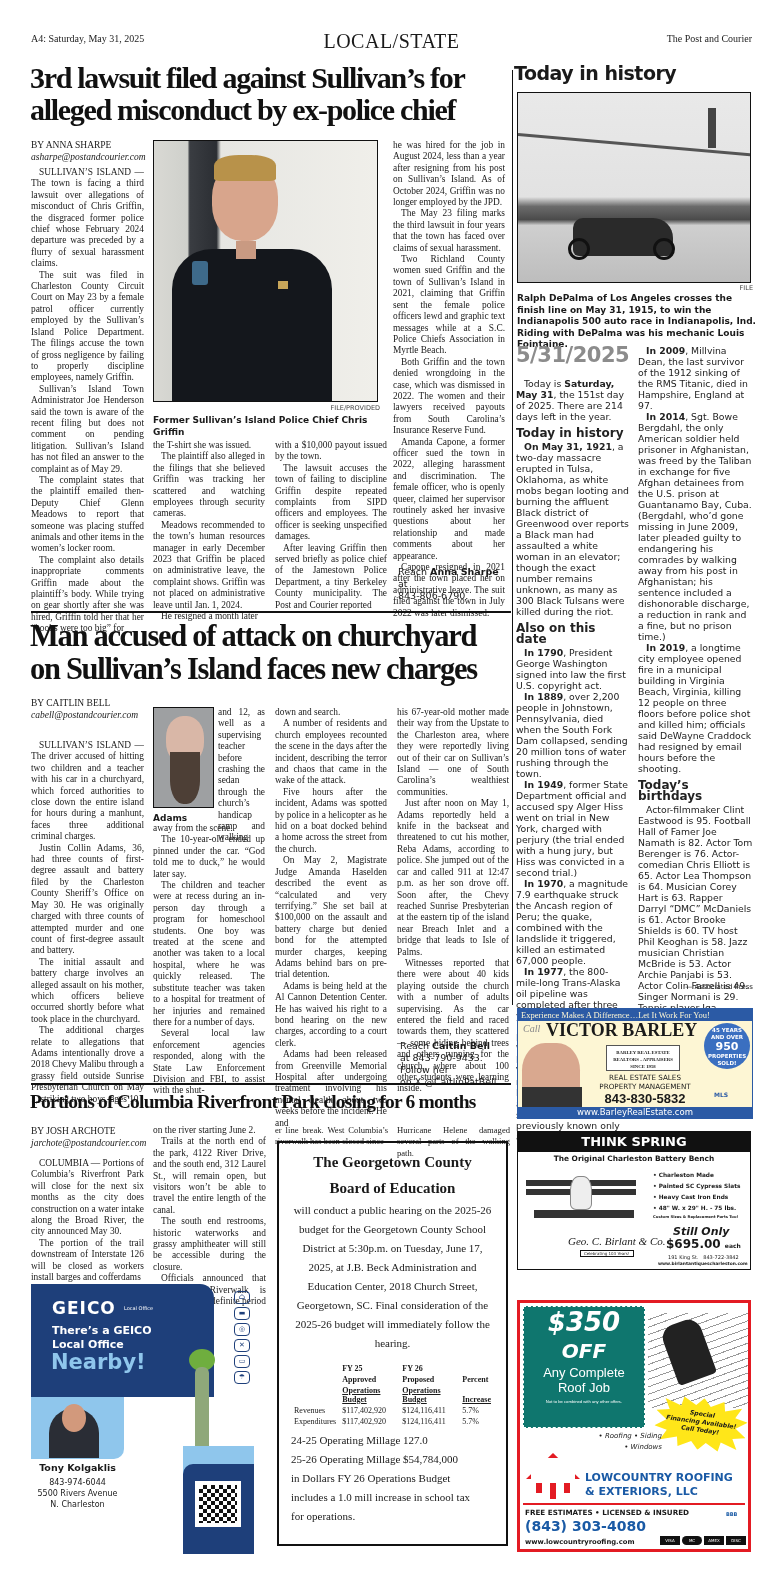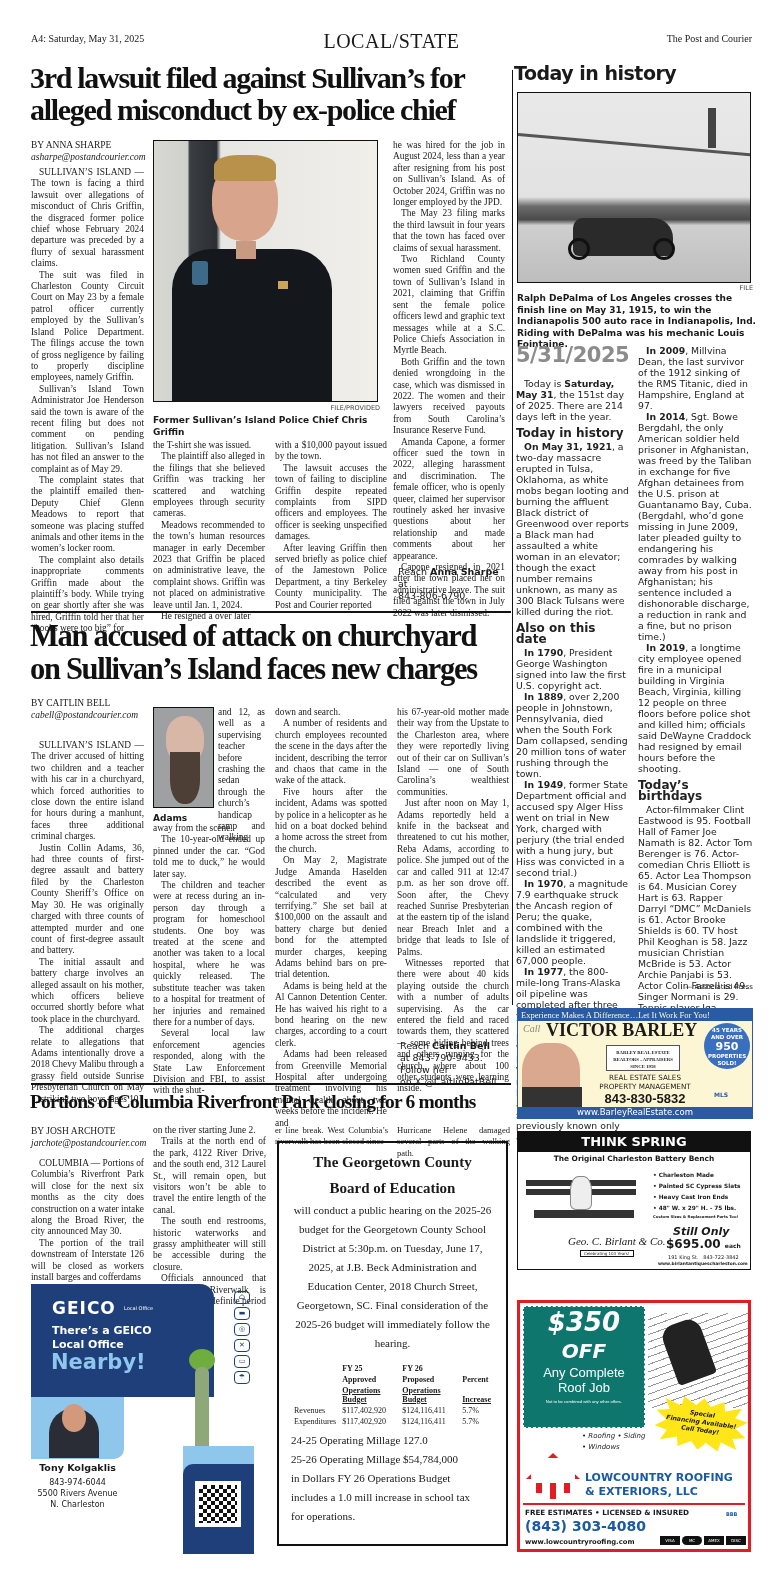--- a/index.html
+++ b/index.html
@@ -58,21 +58,21 @@
   <div style="position:absolute;left:38px;top:120px;width:16px;height:24px;background:#3e6a8a;border-radius:3px"></div>
   <div style="position:absolute;left:124px;top:140px;width:10px;height:8px;background:#c8a65a"></div>
 </div>
 <div class="abs credit" style="left:153px;top:404px;width:227px">FILE/PROVIDED</div>
 <div class="abs caption" style="left:153px;top:414px;width:230px">Former Sullivan’s Island Police Chief Chris Griffin</div>
 
 <div class="abs body" style="left:153px;top:440px;width:112px">
   <p style="text-indent:0">the T-shirt she was issued.</p>
     <p>The plaintiff also alleged in the filings that she believed Griffin was tracking her scattered and watching employees through security cameras.</p>
     <p>Meadows recommended to the town’s human resources manager in early December 2023 that Griffin be placed on administrative leave, the complaint shows. Griffin was not placed on administrative leave until Jan. 1, 2024.</p>
-    <p>He resigned a over later</p>
+    <p>He resigned a month later</p>
 </div>
 <div class="abs body" style="left:275px;top:440px;width:112px">
   <p style="text-indent:0">with a $10,000 payout issued by the town.</p>
     <p>The lawsuit accuses the town of failing to discipline Griffin despite repeated complaints from SIPD officers and employees. The officer is seeking unspecified damages.</p>
     <p>After leaving Griffin then served briefly as police chief of the Jamestown Police Department, a tiny Berkeley County municipality. The Post and Courier reported</p>
 </div>
 <div class="abs body" style="left:393px;top:140px;width:112px">
   <p style="text-indent:0">he was hired for the job in August 2024, less than a year after resigning from his post on Sullivan’s Island. As of October 2024, Griffin was no longer employed by the JPD.</p>
     <p>The May 23 filing marks the third lawsuit in four years that the town has faced over claims of sexual harassment.</p>
     <p>Two Richland County women sued Griffin and the town of Sullivan’s Island in 2021, claiming that Griffin sent the female police officers lewd and graphic text messages while at a S.C. Police Chiefs Association in Myrtle Beach.</p>
@@ -333,21 +333,21 @@
     <div style="font-family:'Liberation Sans',sans-serif;font-size:4.2px;margin-top:4px">Not to be combined with any other offers.</div>
   </div>
   <div style="position:absolute;left:128px;top:10px;width:100px;height:95px;background:repeating-linear-gradient(160deg,#fff 0 6px,#999 6px 7px)">
     <div style="position:absolute;left:20px;top:8px;width:40px;height:60px;background:#222;border-radius:14px 14px 4px 4px;transform:rotate(-20deg)"></div>
   </div>
   <div style="position:absolute;left:135px;top:95px;width:92px;height:52px;background:#ffe619;clip-path:polygon(50% 0,58% 15%,72% 2%,74% 20%,92% 10%,86% 30%,100% 35%,88% 50%,100% 65%,86% 70%,92% 90%,74% 80%,72% 98%,58% 85%,50% 100%,42% 85%,28% 98%,26% 80%,8% 90%,14% 70%,0 65%,12% 50%,0 35%,14% 30%,8% 10%,26% 20%,28% 2%,42% 15%);text-align:center;font-family:'DejaVu Sans',sans-serif;font-weight:bold;font-style:italic;font-size:6.2px;line-height:8px;padding-top:12px;transform:rotate(8deg)">
     <div>Special</div>
       <div>Financing Available!</div>
       <div>Call Today!</div>
   </div>
-  <div style="position:absolute;left:62px;top:128px;width:80px;text-align:left;font-family:'DejaVu Sans',sans-serif;font-style:italic;font-size:7px;line-height:11px">
+  <div style="position:absolute;left:62px;top:128px;width:80px;text-align:right;font-family:'DejaVu Sans',sans-serif;font-style:italic;font-size:7px;line-height:11px">
     <div>• Roofing • Siding</div>
       <div>• Windows</div>
   </div>
   <div style="position:absolute;left:6px;top:150px;width:54px;height:50px">
     <div style="position:absolute;left:0;top:0;width:54px;height:26px;border:5px solid #e31b23;border-bottom:none;clip-path:polygon(50% 0,100% 100%,0 100%)"></div>
     <div style="position:absolute;left:10px;top:30px;width:6px;height:10px;background:#e31b23"></div>
     <div style="position:absolute;left:24px;top:30px;width:6px;height:16px;background:#e31b23"></div>
     <div style="position:absolute;left:38px;top:30px;width:6px;height:10px;background:#e31b23"></div>
   </div>
   <div style="position:absolute;left:65px;top:168px;font-family:'DejaVu Sans',sans-serif;font-weight:bold;font-size:11px;line-height:14px;color:#1a5aa5">

